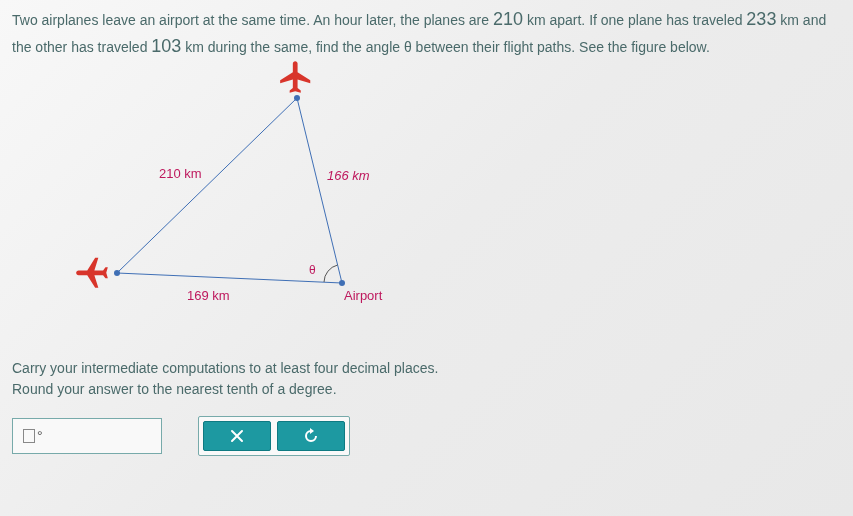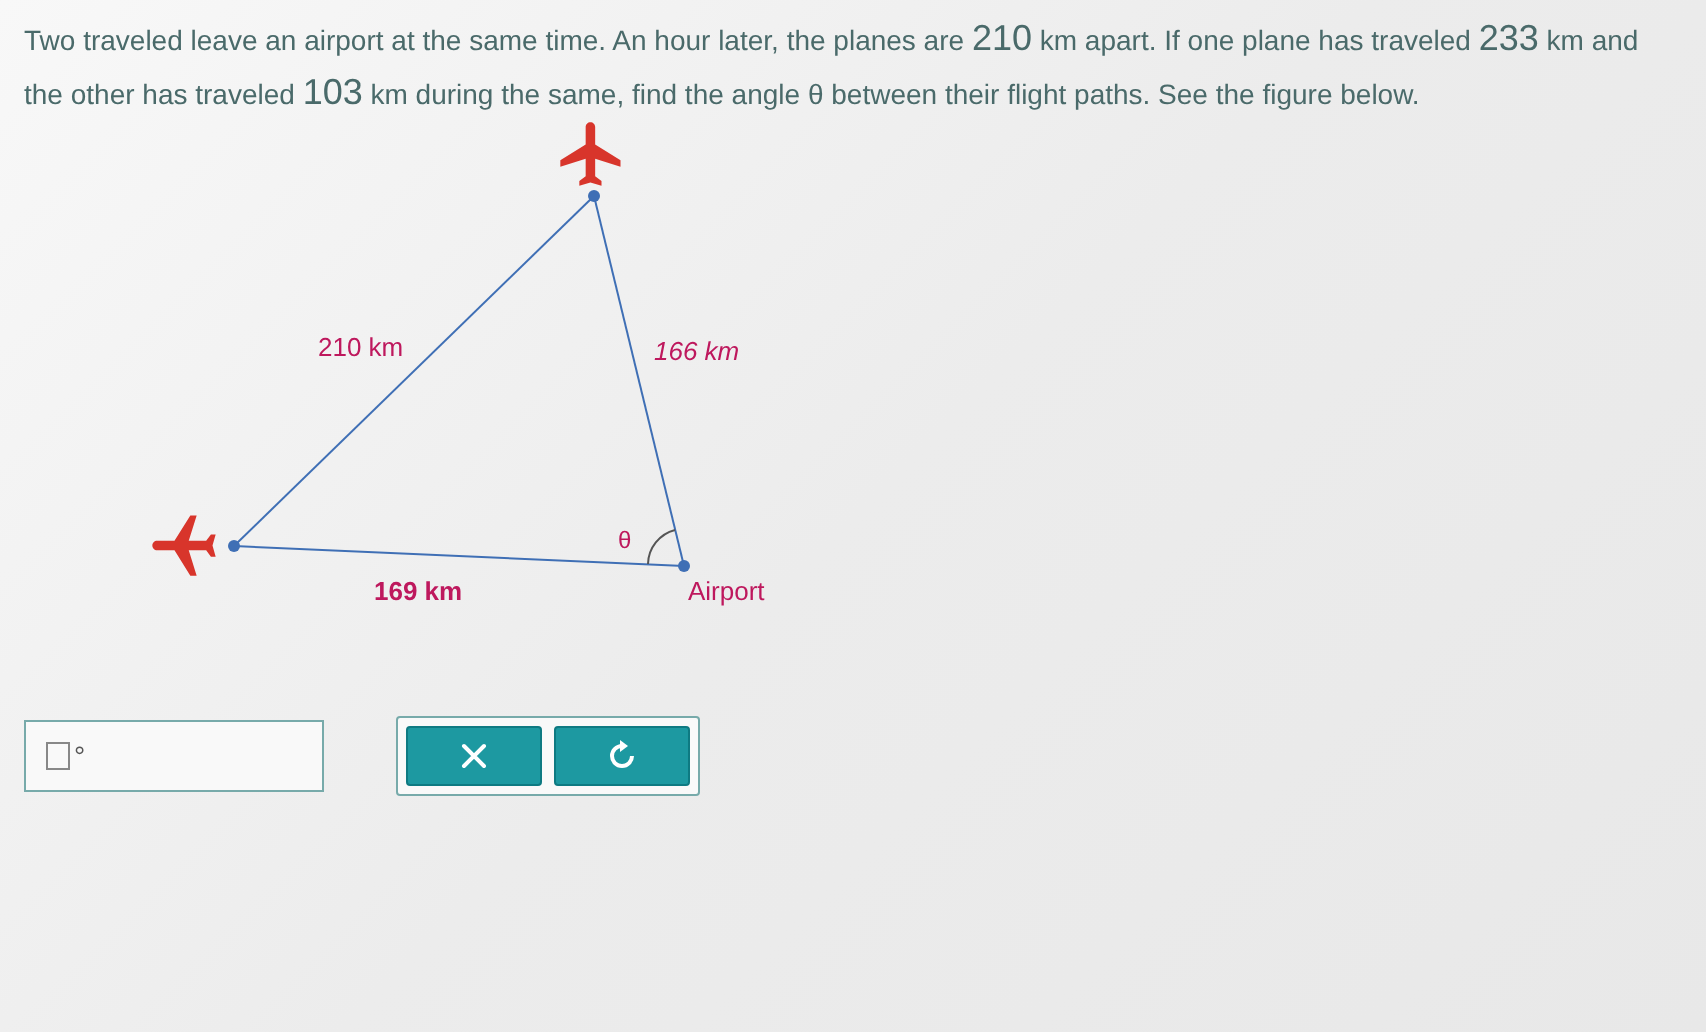--- a/index.html
+++ b/index.html
@@ -110,21 +110,21 @@
       border: 1px solid #0e7a82;
       border-radius: 2px;
       cursor: pointer;
     }
     .btn svg { display: block; }
   </style>
 </head>
 <body>
 
 <div class="problem-text">
-  <span>Two traveled leave an airport at the same time. An hour later, the planes are </span><span class="num">210</span><span> km apart. If one plane has traveled </span><span class="num">233</span><span> km and the other has traveled </span><span class="num">103</span><span> km during the same, find the angle </span><span>θ</span><span> between their flight paths. See the figure below.</span>
+  <span>Two airplanes leave an airport at the same time. An hour later, the planes are </span><span class="num">210</span><span> km apart. If one plane has traveled </span><span class="num">233</span><span> km and the other has traveled </span><span class="num">103</span><span> km during the same, find the angle </span><span>θ</span><span> between their flight paths. See the figure below.</span>
 </div>
 
 <div class="diagram">
   <svg width="400" height="260" style="position:absolute;left:0;top:0;">
     <line class="triangle-line" x1="65" y1="195" x2="245" y2="20"></line>
     <line class="triangle-line" x1="245" y1="20" x2="290" y2="205"></line>
     <line class="triangle-line" x1="65" y1="195" x2="290" y2="205"></line>
     <path class="arc" d="M 272 204 A 18 18 0 0 1 285.5 187"></path>
   </svg>
 
@@ -138,26 +138,28 @@
       </svg>
   </div>
   <div class="plane" style="left:225px;top:-20px;">
     <svg width="38" height="38" viewBox="0 0 24 24">
         <path fill="#d8352b" d="M21 16v-2l-8-5V3.5c0-.83-.67-1.5-1.5-1.5S10 2.67 10 3.5V9l-8 5v2l8-2.5V19l-2 1.5V22l3.5-1 3.5 1v-1.5L13 19v-5.5l8 2.5z"></path>
       </svg>
   </div>
 
   <div class="label" style="left:107px;top:88px;">210 km</div>
   <div class="label" style="left:275px;top:90px;font-style:italic;">166 km</div>
-  <div class="label" style="left:135px;top:210px;font-weight:bold;">169 km</div>
+  <div class="label" style="left:135px;top:210px;">169 km</div>
   <div class="label" style="left:257px;top:185px;font-size:12px;">θ</div>
   <div class="label" style="left:292px;top:210px;text-align:right;">Airport</div>
 </div>
 
 <div class="instructions">
+  <div>Carry your intermediate computations to at least four decimal places.</div>
+  <div>Round your answer to the nearest tenth of a degree.</div>
 </div>
 
 <div class="answer-row">
   <div class="answer-box">
     <span class="box-sym"></span>
       <span>°</span>
   </div>
   <div class="button-group">
     <div class="btn">
       <svg width="14" height="14" viewBox="0 0 14 14">

